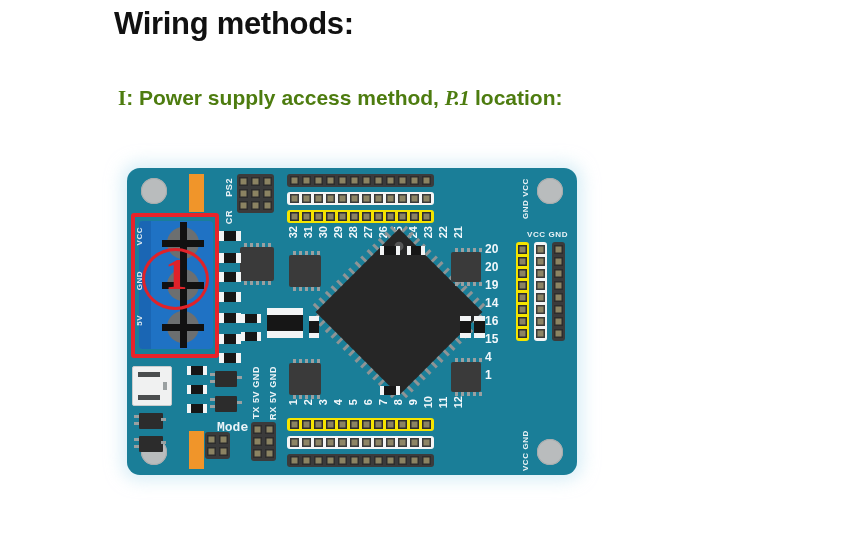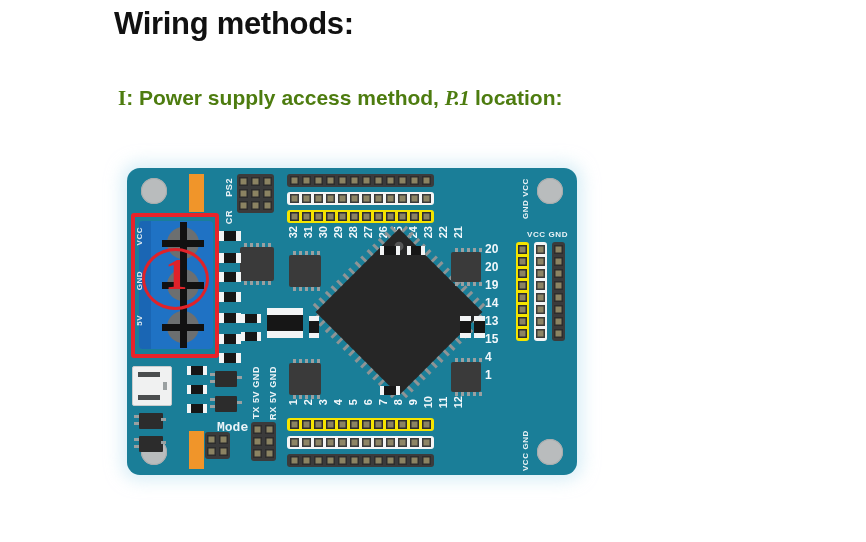--- a/index.html
+++ b/index.html
@@ -380,21 +380,21 @@
             <i class="pin"></i>
             <i class="pin"></i>
             <i class="pin"></i>
           </div>
       </div>
       <div class="numcol" id="right-nums" style="left:358px;top:74px;">
           <div class="n" style="height: 18px; width: 26px;">20</div>
           <div class="n" style="height: 18px; width: 26px;">20</div>
           <div class="n" style="height: 18px; width: 26px;">19</div>
           <div class="n" style="height: 18px; width: 26px;">14</div>
-          <div class="n" style="height: 18px; width: 26px;">13</div>
+          <div class="n" style="height: 18px; width: 26px;">16</div>
           <div class="n" style="height: 18px; width: 26px;">15</div>
           <div class="n" style="height: 18px; width: 26px;">4</div>
           <div class="n" style="height: 18px; width: 26px;">1</div>
         </div>
 
       <div class="qfp" style="left:213px;top:85px;">
         <div class="dot"></div>
       <div class="side" style="left:0;top:-7px;width:118px;flex-direction:row;justify-content:space-around;">
             <i class="p" style="width: 3px; height: 7px;"></i>
             <i class="p" style="width: 3px; height: 7px;"></i>

